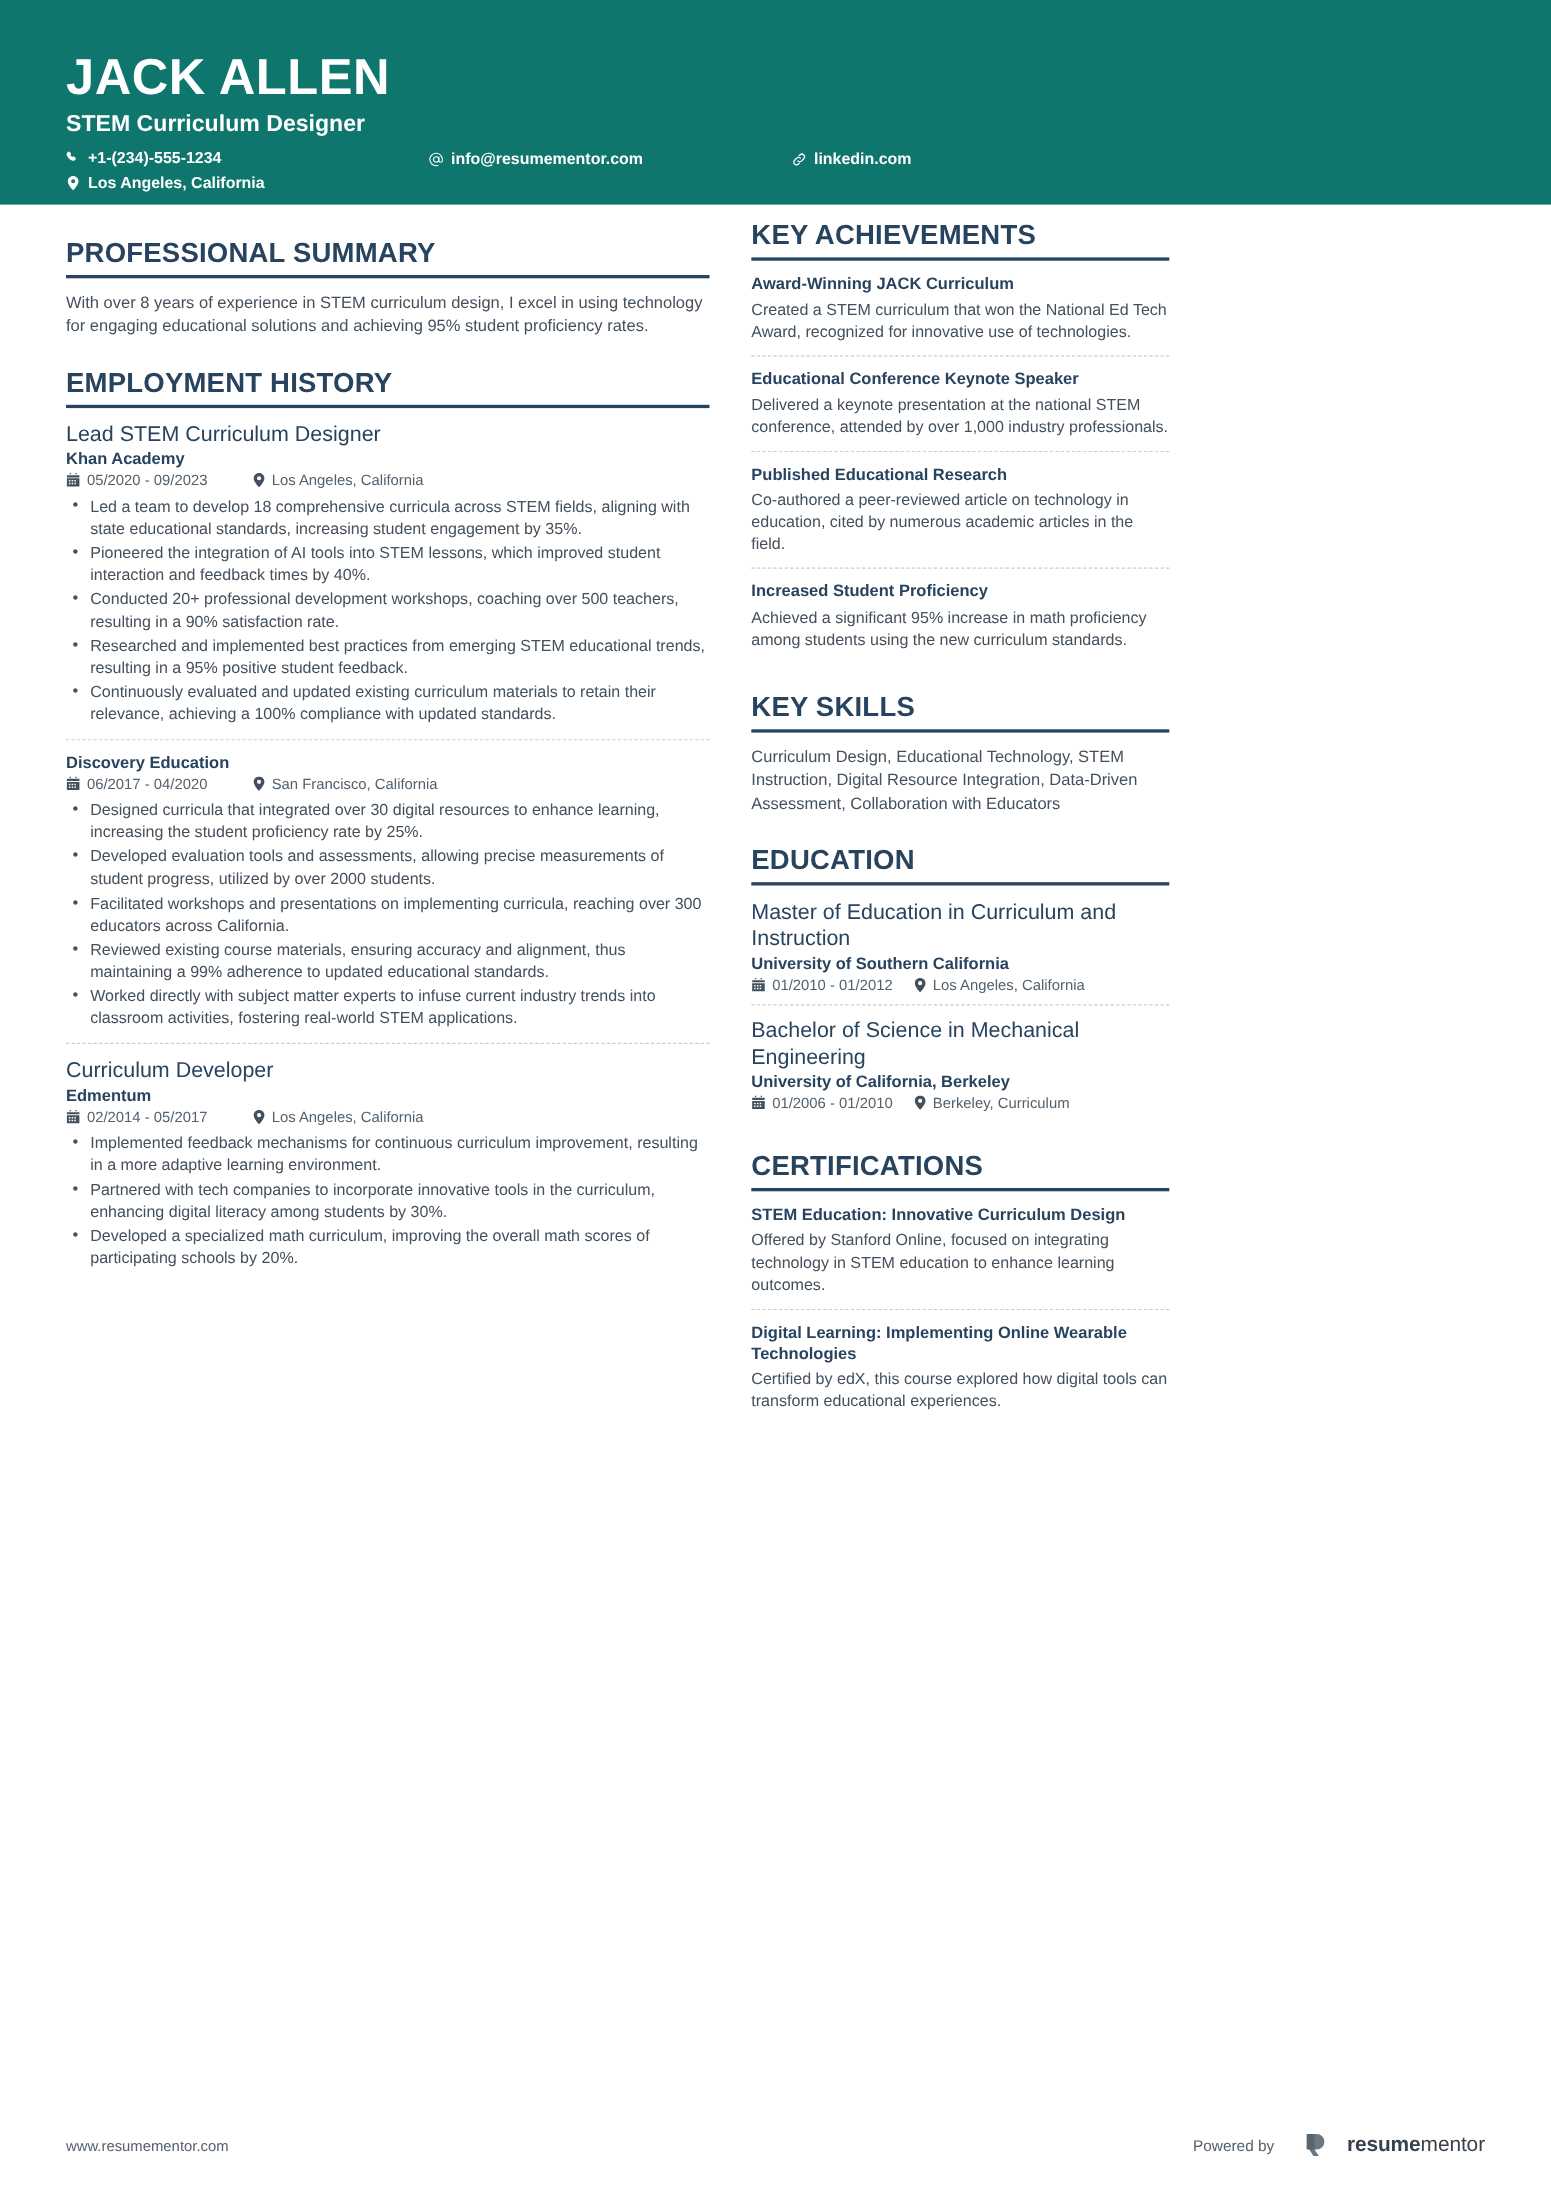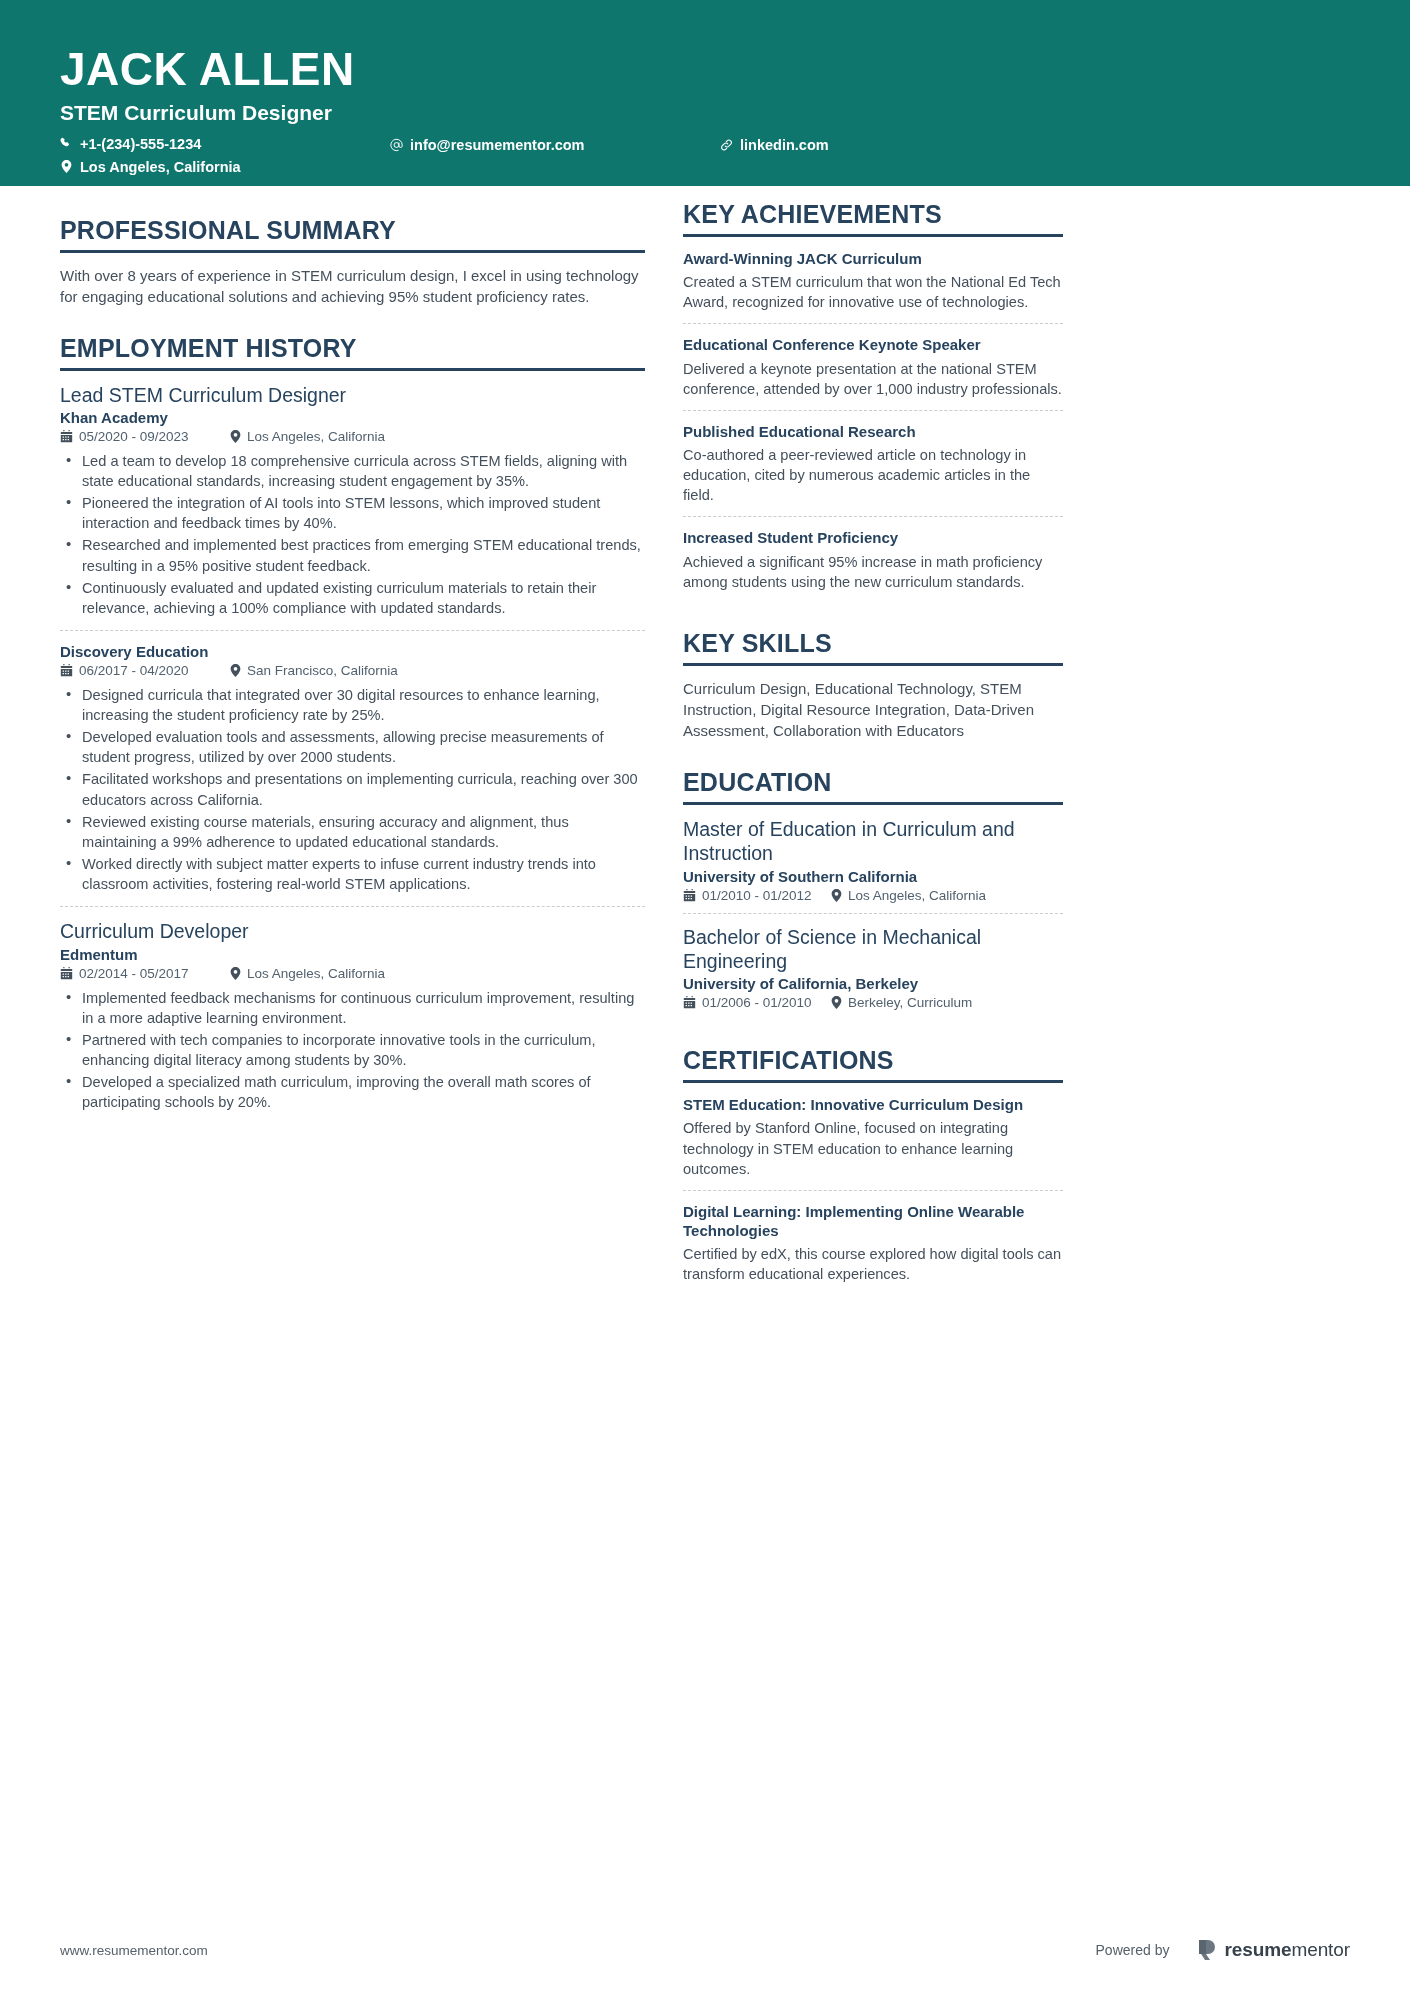--- a/index.html
+++ b/index.html
@@ -225,21 +225,21 @@
     align-items: center;
     gap: 28px;
   }
   .powered-by {
     font-size: 14px;
     color: #55606b;
   }
   .brand {
     display: flex;
     align-items: center;
-    gap: 7px;
+    gap: 18px;
   }
   .brand-mark svg { display:block; }
   .brand-text {
     font-size: 19px;
     letter-spacing: -0.1px;
   }
   .brand-text .b1 { font-weight: bold; color: #37424d; }
   .brand-text .b2 { font-weight: normal; color: #37424d; }
 </style>
 </head>
@@ -321,20 +321,21 @@
             <svg width="11" height="13" viewBox="0 0 12 16">
                 <path d="M6 0C2.7 0 0 2.6 0 5.9 0 10.3 6 16 6 16s6-5.7 6-10.1C12 2.6 9.3 0 6 0zm0 8.2a2.3 2.3 0 1 1 0-4.6 2.3 2.3 0 0 1 0 4.6z"></path>
               </svg>
           </span>
           <span>Los Angeles, California</span>
         </span>
       </div>
       <ul class="bullets">
         <li>Led a team to develop 18 comprehensive curricula across STEM fields, aligning with state educational standards, increasing student engagement by 35%.</li>
         <li>Pioneered the integration of AI tools into STEM lessons, which improved student interaction and feedback times by 40%.</li>
+        <li>Conducted 20+ professional development workshops, coaching over 500 teachers, resulting in a 90% satisfaction rate.</li>
         <li>Researched and implemented best practices from emerging STEM educational trends, resulting in a 95% positive student feedback.</li>
         <li>Continuously evaluated and updated existing curriculum materials to retain their relevance, achieving a 100% compliance with updated standards.</li>
       </ul>
     </div>
 
     <div class="job">
       <div class="job-company">Discovery Education</div>
       <div class="job-meta">
         <span class="meta-date">
           <span>

